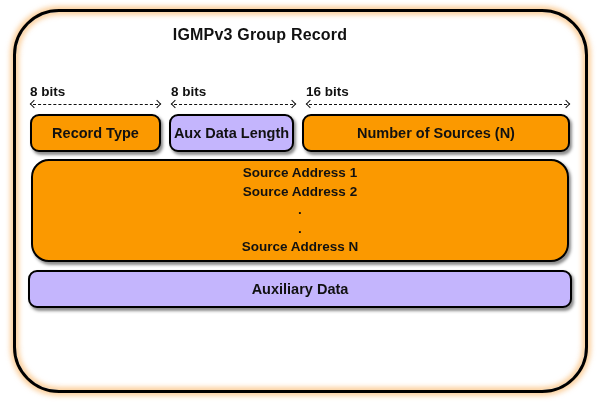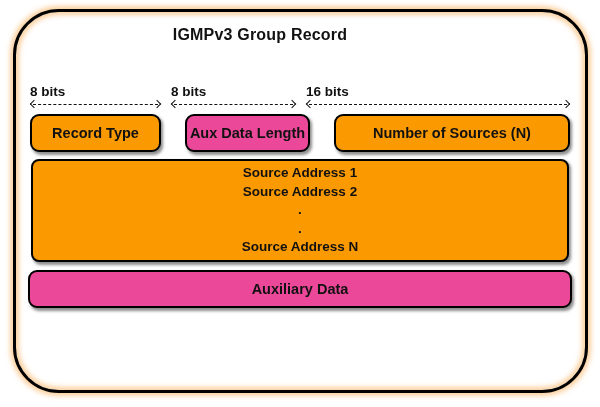--- a/index.html
+++ b/index.html
@@ -24,31 +24,31 @@
   .c2 { width:125px; flex:none; }
   .c3 { flex:1; }
   .bit-col { display:flex; flex-direction:column; }
   .bit-label { font-weight:bold; font-size:13.5px; line-height:15px; }
   .arrow { display:flex; align-items:center; height:10px; padding:0 1px; }
   .chev { width:6px; height:6px; flex:none;
           border-left:1.6px solid #111; border-bottom:1.6px solid #111; }
   .chev.left  { transform:rotate(45deg);  margin-right:-4px; }
   .chev.right { transform:rotate(225deg); margin-left:-4px; }
   .dash { flex:1; height:0; border-top:1.6px dashed #111; }
-  .row1 { display:flex; gap:24px; margin-bottom:7px;border-radius:17px; }
+  .row1 { display:flex; gap:8px; margin-bottom:7px;border-radius:17px; }
   .fbox {
     height:38px; border:2.4px solid var(--outline,#000); border-radius:9px;
-    background:#ec4899; box-shadow:2px 2.5px 3px rgba(30,30,30,.5);
+    background:#c4b5fd; box-shadow:2px 2.5px 3px rgba(30,30,30,.5);
     display:flex; align-items:center; justify-content:center;
     font-weight:bold; font-size:14.5px; text-align:center;
   }
   .fbox.orange { background:var(--orange,#FB9900); }
   .wide { margin:0 -2px 7px; }
   .sources {
-    height:103px; margin:0 1px 8px; border-radius:8px;
+    height:103px; margin:0 1px 8px; border-radius:18px;
     flex-direction:column; justify-content:center; padding:2px 8px;
   }
   .srcline { line-height:18.5px; font-size:13.5px; font-weight:bold; }
   .watermark { position:absolute; left:40px; top:139px; width:240px; height:60px;
                pointer-events:none; }
   .boat { position:absolute; left:2px; top:4px; width:50px; height:58px; opacity:.5; }
   .wm-brand {
     position:absolute; left:25px; top:-1px; font-size:27px; font-weight:bold;
     color:var(--wmgray,#9B9B9B); opacity:.6; letter-spacing:.5px; white-space:nowrap;
   }

